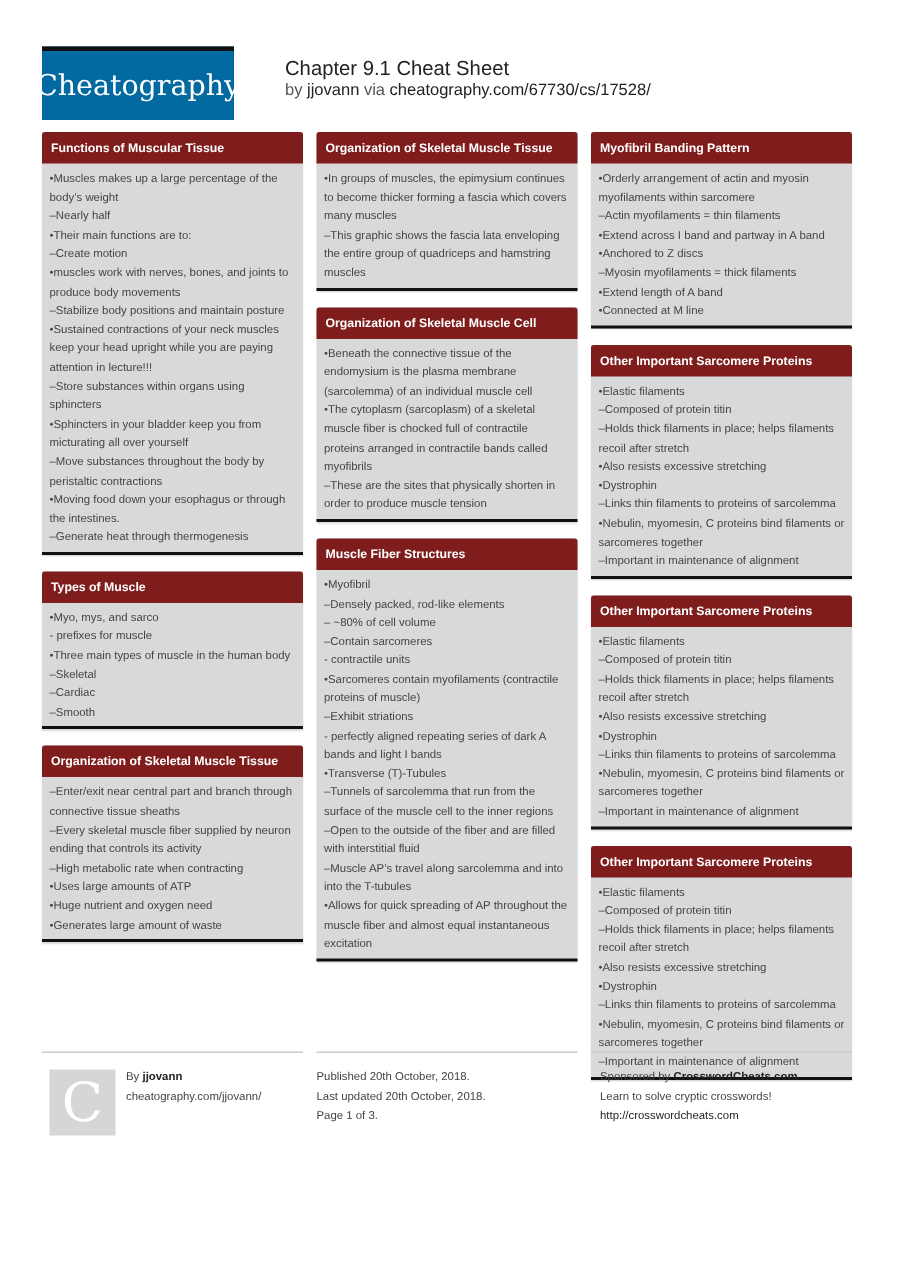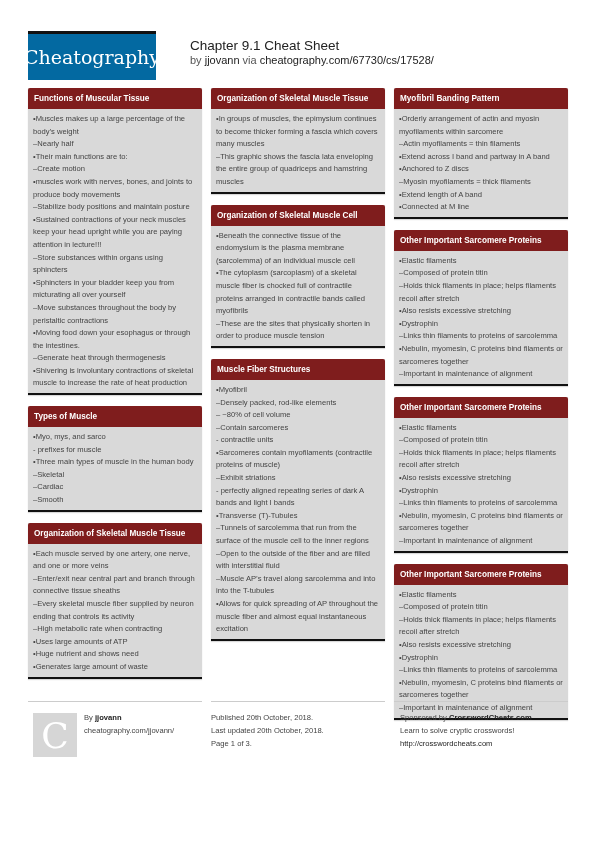--- a/index.html
+++ b/index.html
@@ -49,43 +49,41 @@
         <div>•Their main functions are to:</div>
         <div>–Create motion</div>
         <div>•muscles work with nerves, bones, and joints to produce body movements</div>
         <div>–Stabilize body positions and maintain posture</div>
         <div>•Sustained contractions of your neck muscles keep your head upright while you are paying attention in lecture!!!</div>
         <div>–Store substances within organs using sphincters</div>
         <div>•Sphincters in your bladder keep you from micturating all over yourself</div>
         <div>–Move substances throughout the body by peristaltic contractions</div>
         <div>•Moving food down your esophagus or through the intestines.</div>
         <div>–Generate heat through thermogenesis</div>
-        <div>•Shivering is involuntary contractions of skeletal muscle to increase the rate of heat production</div>
       </div>
     </div>
     <div class="box">
       <div class="box-h">Types of Muscle</div>
       <div class="box-b">
         <div>•Myo, mys, and sarco</div>
         <div>- prefixes for muscle</div>
         <div>•Three main types of muscle in the human body</div>
         <div>–Skeletal</div>
         <div>–Cardiac</div>
         <div>–Smooth</div>
       </div>
     </div>
     <div class="box">
       <div class="box-h">Organization of Skeletal Muscle Tissue</div>
       <div class="box-b">
-        <div>•Each muscle served by one artery, one nerve, and one or more veins</div>
         <div>–Enter/exit near central part and branch through connective tissue sheaths</div>
         <div>–Every skeletal muscle fiber supplied by neuron ending that controls its activity</div>
         <div>–High metabolic rate when contracting</div>
         <div>•Uses large amounts of ATP</div>
-        <div>•Huge nutrient and shows need</div>
+        <div>•Huge nutrient and oxygen need</div>
         <div>•Generates large amount of waste</div>
       </div>
     </div>
   </div>
 <div class="col col2" id="col1">
     <div class="box">
       <div class="box-h">Organization of Skeletal Muscle Tissue</div>
       <div class="box-b">
         <div>•In groups of muscles, the epimysium continues to become thicker forming a fascia which covers many muscles</div>
         <div>–This graphic shows the fascia lata enveloping the entire group of quadriceps and hamstring muscles</div>

